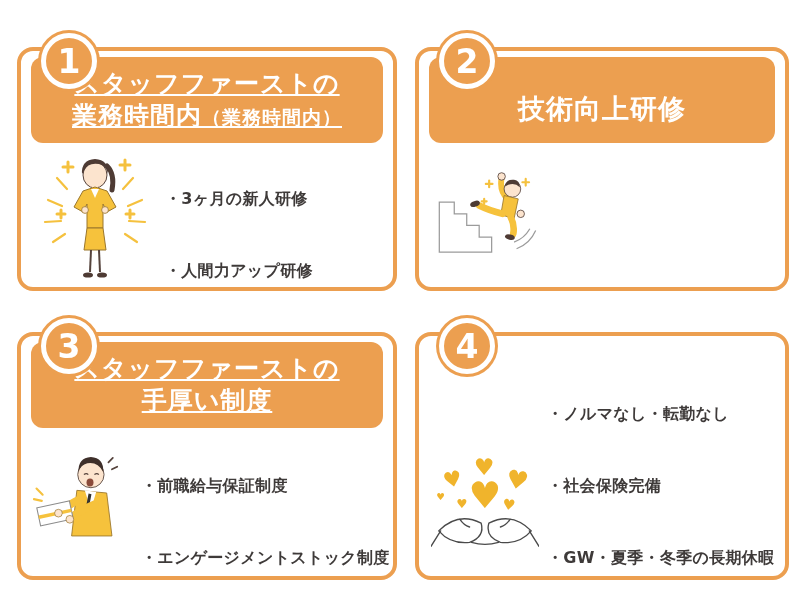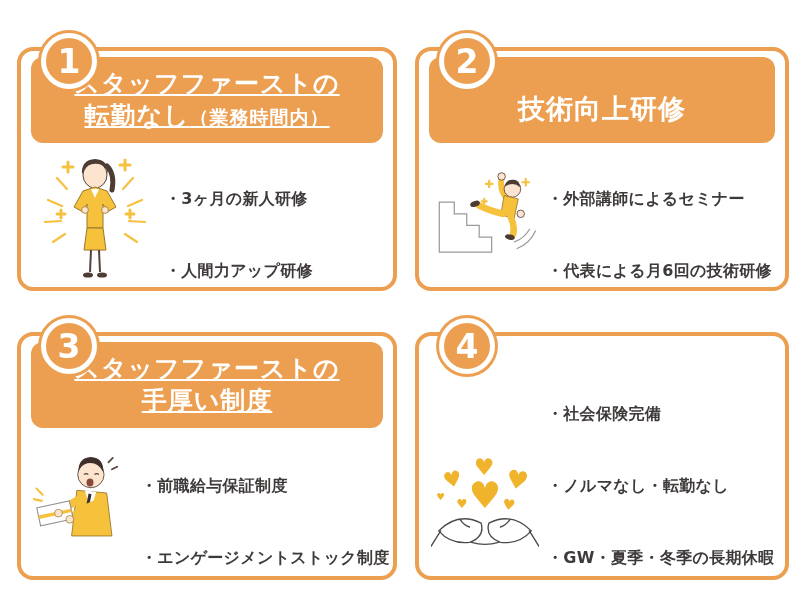--- a/index.html
+++ b/index.html
@@ -60,21 +60,21 @@
 
 <div class="stage">
 
   <section class="card pos1">
     <div class="badge">
       <span>1</span>
     </div>
     <div class="banner">
       <div class="t1">
         <span>スタッフファーストの</span><br>
-        <span>転勤なし</span><span class="t-sub">（業務時間内）</span>
+        <span>業務時間内</span><span class="t-sub">（業務時間内）</span>
       </div>
     </div>
     <div class="card-body">
       <div class="illus w120">
         <svg width="120" height="134" viewBox="0 0 120 134">
           <g stroke="#F5C13E" stroke-width="2.2" stroke-linecap="round">
             <line x1="22" y1="32" x2="32" y2="43"></line>
               <line x1="13" y1="54" x2="27" y2="60"></line>
             <line x1="10" y1="76" x2="26" y2="75"></line>
               <line x1="18" y1="96" x2="30" y2="88"></line>
@@ -143,24 +143,20 @@
           <circle cx="98" cy="26" r="10" fill="#FCE4CE" stroke="#55433C" stroke-width="1"></circle>
           <path d="M89,23 Q90,14 100,15 Q107,16 107,24 Q101,18 93,21 Z" fill="#4E3B34"></path>
           <polygon points="88,34 105,38 100,62 84,57" fill="#F6C23C" stroke="#9a762c" stroke-width="1"></polygon>
           <path d="M86,56 Q70,52 58,46" stroke="#F6C23C" stroke-width="8" fill="none" stroke-linecap="round"></path>
           <ellipse cx="53" cy="44" rx="6" ry="3.4" fill="#4E3B34" transform="rotate(-18 53 44)"></ellipse>
           <path d="M96,60 Q101,70 99,80" stroke="#F6C23C" stroke-width="8" fill="none" stroke-linecap="round"></path>
           <ellipse cx="95" cy="84" rx="6" ry="3.2" fill="#4E3B34" transform="rotate(14 95 84)"></ellipse>
           <circle cx="108" cy="56" r="4.5" fill="#FCE4CE" stroke="#55433C" stroke-width="1"></circle>
         </svg>
       </div>
-      <div class="bullets">
-        <div class="bullet">・外部講師によるセミナー</div>
-        <div class="bullet">・代表による月6回の技術研修</div>
-      </div>
     </div>
   </section>
 
   <section class="card pos3">
     <div class="badge">
       <span>3</span>
     </div>
     <div class="banner">
       <div class="t1">
         <span>スタッフファーストの</span><br>
@@ -226,21 +222,21 @@
           <g stroke="#4a4a4a" stroke-width="1.4" fill="none" stroke-linecap="round">
             <path d="M30,80 q4,6 10,8"></path>
               <path d="M82,80 q-4,6 -10,8"></path>
             <path d="M10,92 L0,108"></path>
               <path d="M102,92 L112,108"></path>
             <path d="M42,104 Q56,108 70,104"></path>
           </g>
         </svg>
       </div>
       <div class="bullets">
+        <div class="bullet">・ノルマなし・転勤なし</div>
         <div class="bullet">・社会保険完備</div>
-        <div class="bullet">・ノルマなし・転勤なし</div>
         <div class="bullet">・GW・夏季・冬季の長期休暇</div>
         <div class="bullet">・社割制度</div>
       </div>
     </div>
   </section>
 
 </div>
 
 </body></html>

